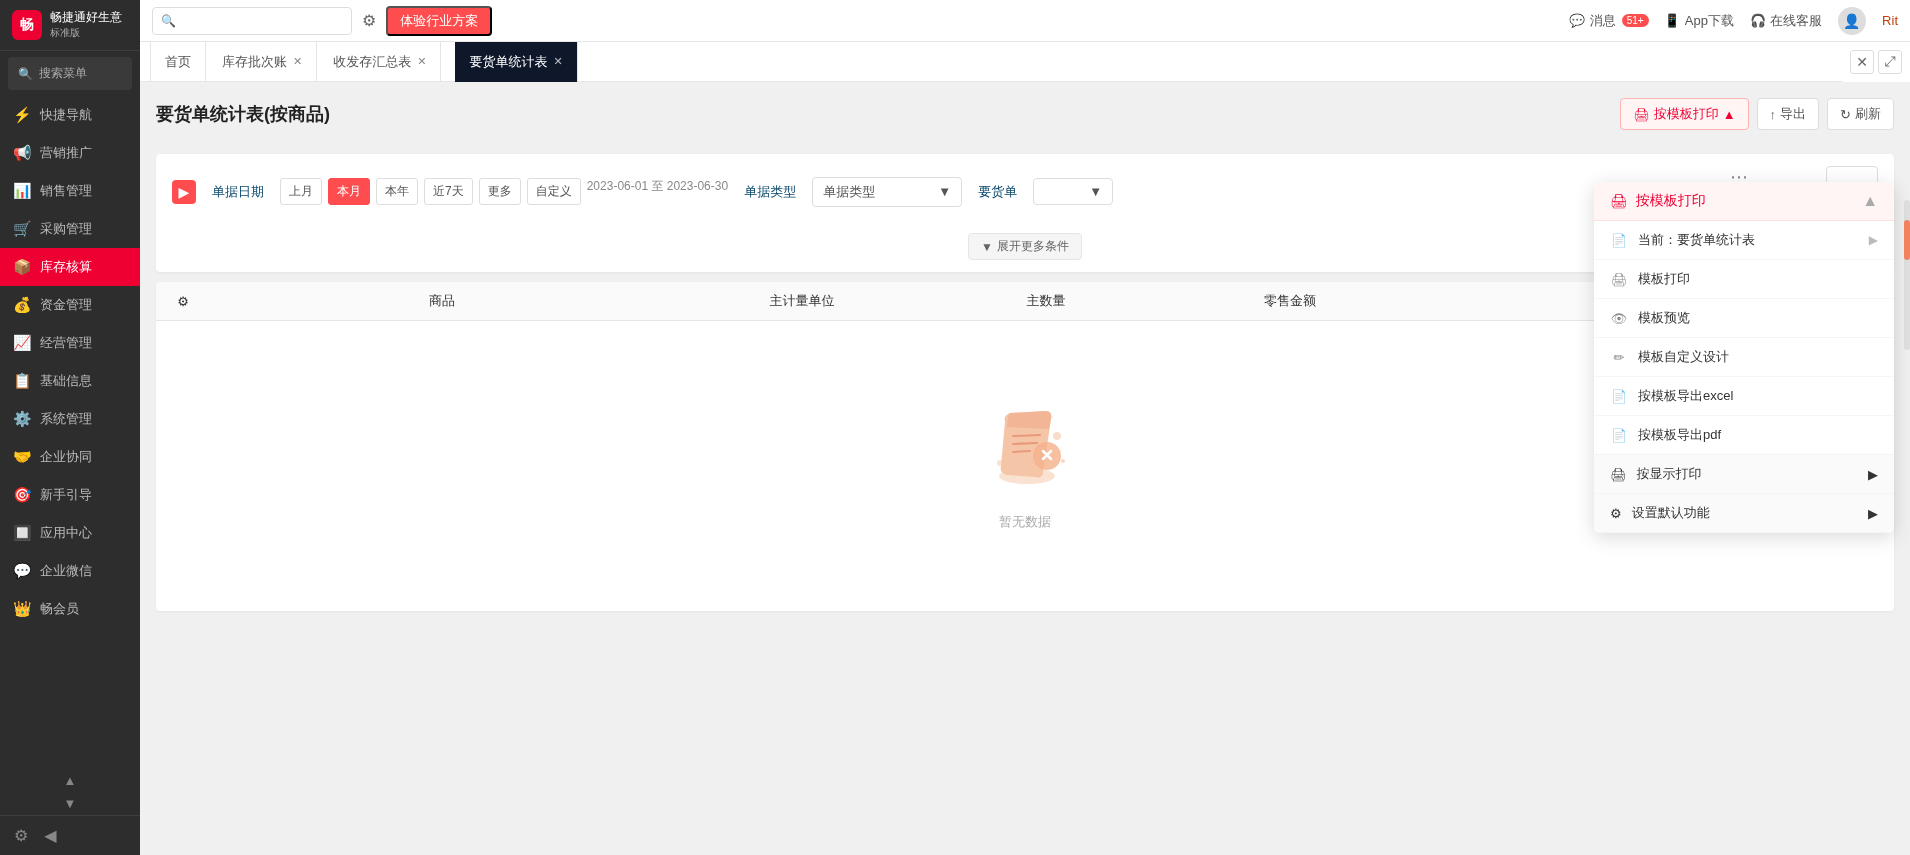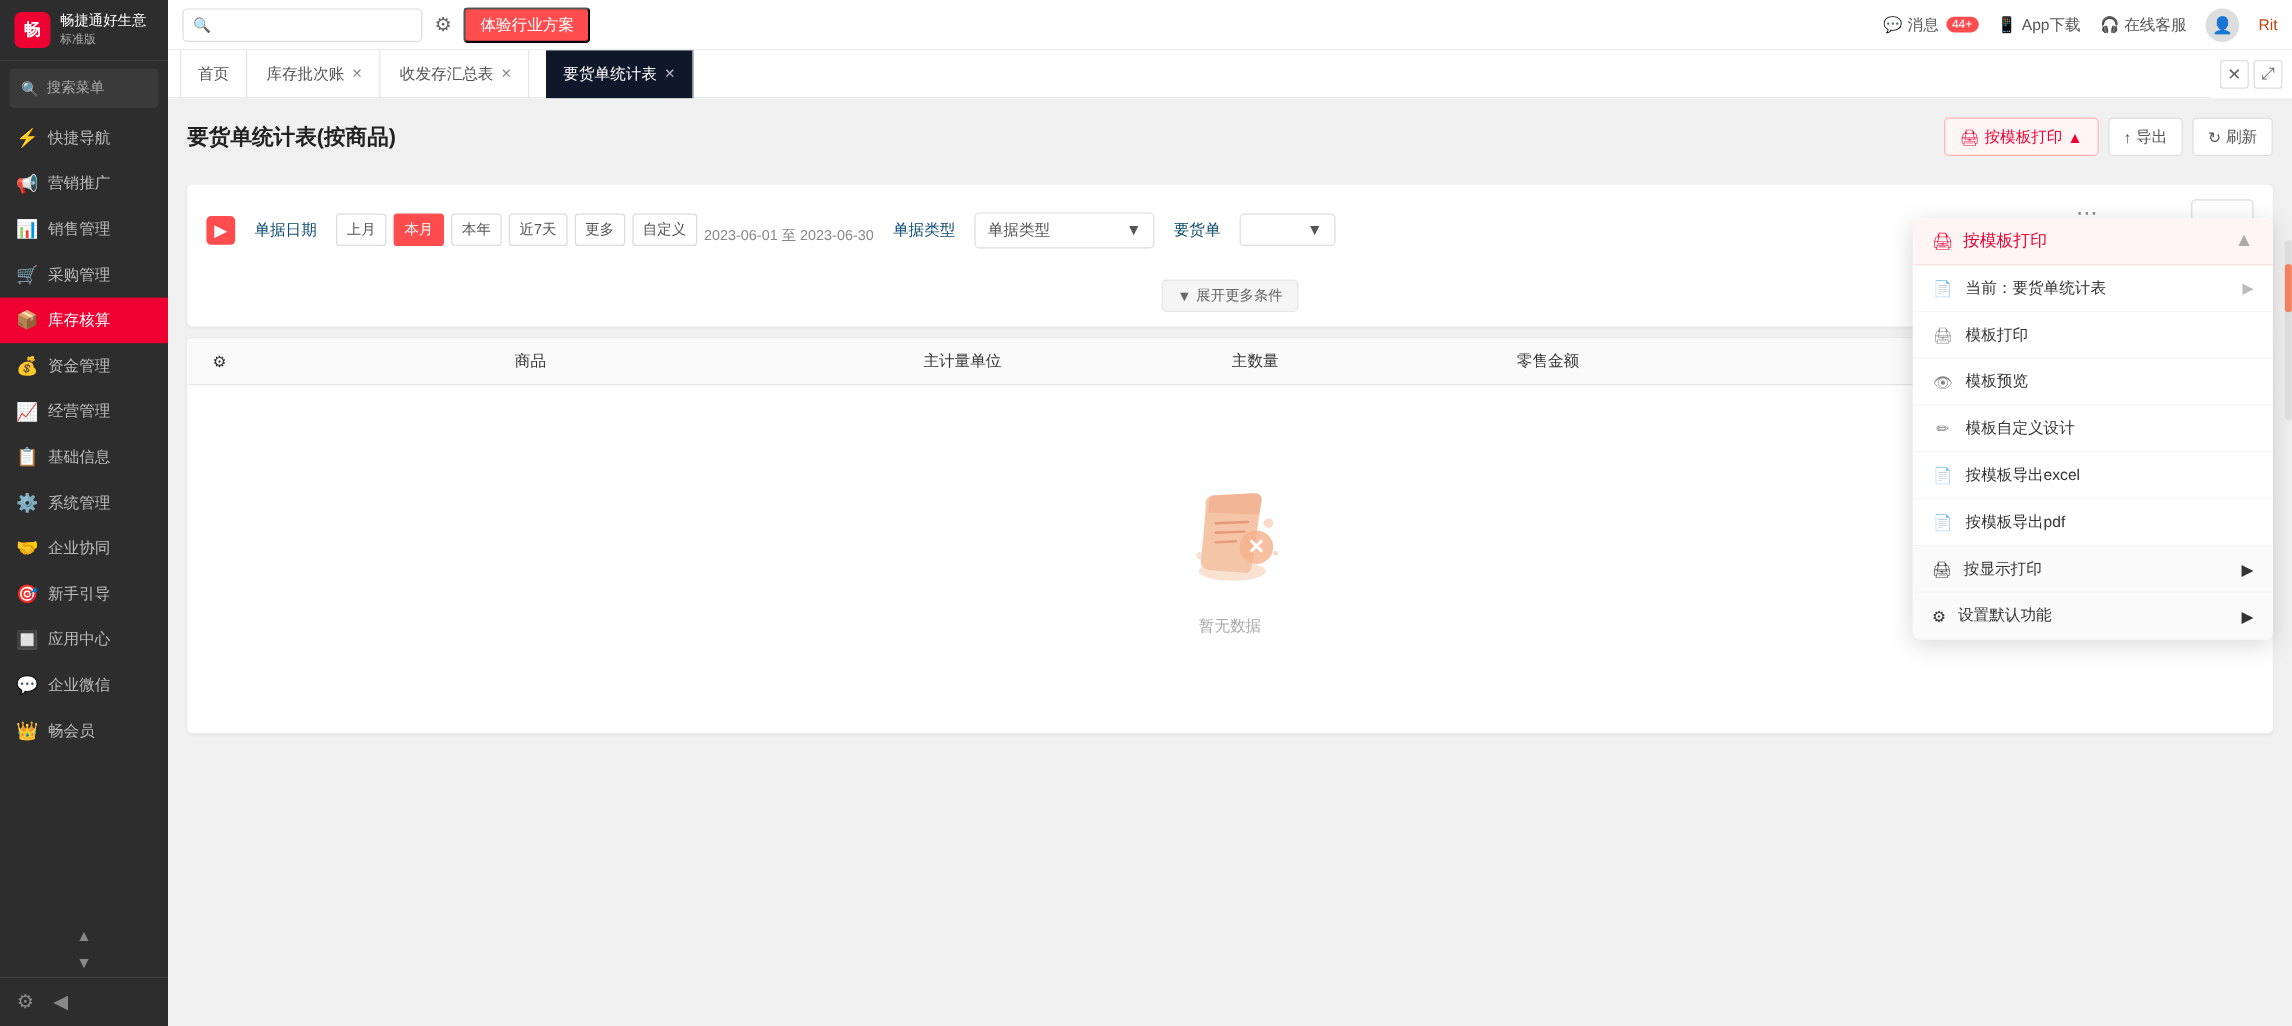--- a/index.html
+++ b/index.html
@@ -206,21 +206,21 @@
     }
     .filter-label { color: #0c4a6e; font-size: 13px; white-space: nowrap; }
     .filter-expand-btn {
       display: flex; align-items: center;
       background: #f5f5f5; border: 1px solid #e5e5e5;
       border-radius: 4px; padding: 4px 12px;
       cursor: pointer; color: #666; font-size: 12px;
       gap: 4px; margin-top: 8px;
     }
 
-    .date-range { display: flex; align-items: flex-end; gap: 6px; }
+    .date-range { display: flex; align-items: flex-start; gap: 6px; }
     .date-btn {
       padding: 4px 8px; border: 1px solid #ddd;
       border-radius: 3px; background: #fff;
       color: #555; font-size: 12px; cursor: pointer;
     }
     .date-btn.active { background: #ff4d4f; color: white; border-color: #ff4d4f; }
     .date-range-text { font-size: 12px; color: #888; }
 
     .select-filter {
       display: flex; align-items: center; gap: 4px;
@@ -422,21 +422,21 @@
     <div class="topbar-search">
       <span>🔍</span>
     </div>
     <div class="topbar-gear">⚙</div>
     <button class="topbar-promo">体验行业方案</button>
     <div class="topbar-spacer"></div>
     <div class="topbar-actions">
       <div class="topbar-action">
         <span>💬</span>
         <span>消息</span>
-        <span class="badge">44+</span>
+        <span class="badge">51+</span>
       </div>
       <div class="topbar-action">
         <span>📱</span>
         <span>App下载</span>
       </div>
       <div class="topbar-action">
         <span>🎧</span>
         <span>在线客服</span>
       </div>
       <div class="topbar-avatar">👤</div>

